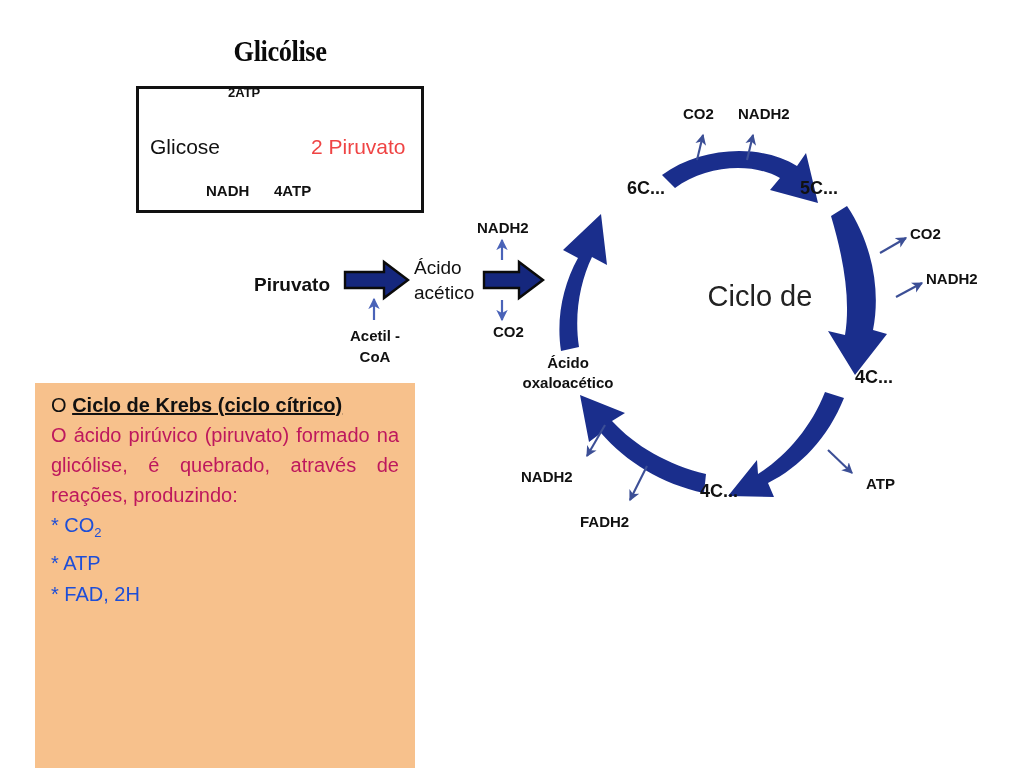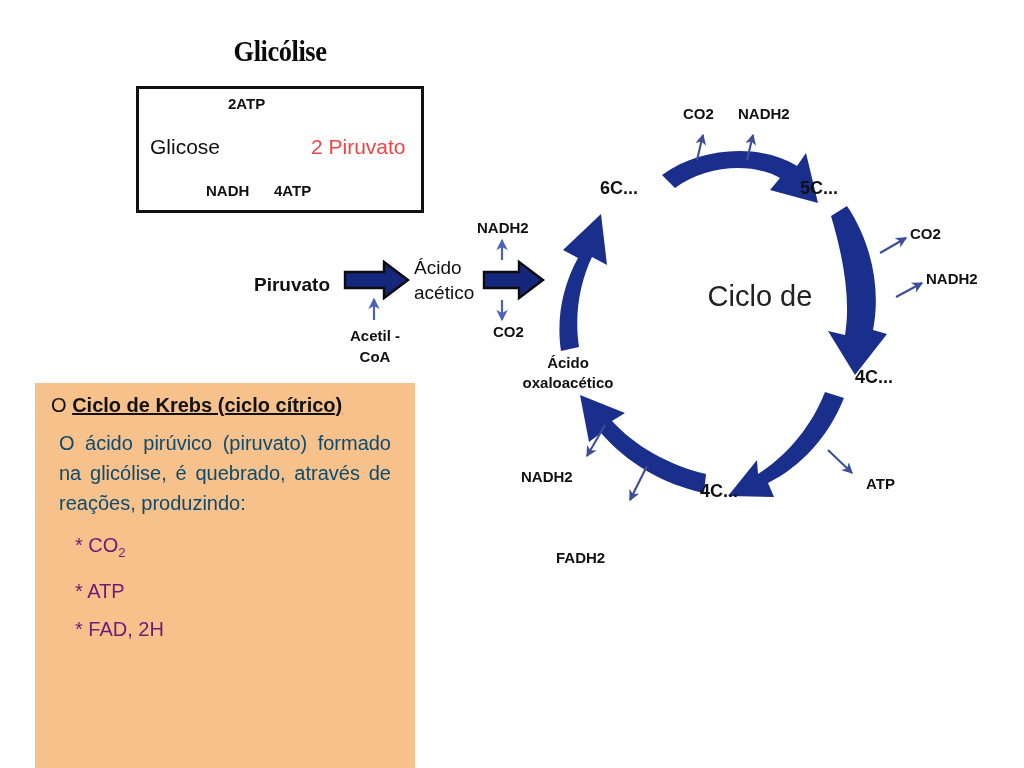--- a/index.html
+++ b/index.html
@@ -62,22 +62,22 @@
     position: absolute;
     left: 311px;
     top: 135px;
     font-size: 21px;
     color: #ef4444;
     white-space: nowrap;
   }
   .glyco-2atp {
     position: absolute;
     left: 228px;
-    top: 95px;
-    font-size: 15px;
+    top: 85px;
+    font-size: 13px;
     font-weight: 600;
     color: #111;
     white-space: nowrap;
   }
   .glyco-nadh {
     position: absolute;
     left: 206px;
     top: 182px;
     font-size: 15px;
     font-weight: 600;
@@ -198,30 +198,29 @@
     color: #111;
     white-space: nowrap;
   }
   .info-head b {
     font-weight: bold;
     text-decoration: underline;
   }
   .info-body {
     font-size: 20px;
     line-height: 30px;
-    color: #0c4a6e;
+    color: #be185d;
     text-align: justify;
     text-align-last: left;
-    margin: 8px;
+    margin: 0;
   }
   .info-list {
     font-size: 20px;
-    line-height: 38px;
-    color: #701a75;
-    margin-left: 24px;
+    line-height: 31px;
+    color: #1d4ed8;
   }
   .info-list div { white-space: nowrap; }
   .info-list sub { font-size: 13px; }
 
   svg.art {
     position: absolute;
     left: 0; top: 0;
     width: 1024px; height: 768px;
     pointer-events: none;
   }
@@ -349,37 +348,37 @@
     <div>Acetil -</div>
     <div>CoA</div>
   </div>
   <div class="t-nadh2-a">NADH2</div>
   <div class="t-co2-a">CO2</div>
 
   <div class="krebs-center">
     <div>Ciclo de</div>
   </div>
 
-  <div class="cyc-label" style="left:600px; top:178px;text-align:center;">6C...</div>
+  <div class="cyc-label" style="left:627px; top:178px;text-align:center;">6C...</div>
   <div class="cyc-label" style="left:800px; top:178px;">5C...</div>
   <div class="cyc-label" style="left:855px; top:367px;">4C...</div>
   <div class="cyc-label" style="left:700px; top:481px;">4C...</div>
 
   <div class="t-oxalo">
     <div>Ácido</div>
     <div>oxaloacético</div>
   </div>
 
   <div class="cyc-small" style="left:683px; top:105px;">CO2</div>
   <div class="cyc-small" style="left:738px; top:105px;">NADH2</div>
   <div class="cyc-small" style="left:910px; top:225px;">CO2</div>
   <div class="cyc-small" style="left:926px; top:270px;">NADH2</div>
   <div class="cyc-small" style="left:866px; top:475px;">ATP</div>
   <div class="cyc-small" style="left:521px; top:468px;">NADH2</div>
-  <div class="cyc-small" style="left:556px; top:513px;margin-top:36px;">FADH2</div>
+  <div class="cyc-small" style="left:580px; top:513px;">FADH2</div>
 
   <div class="info-box">
     <div class="info-head"><span>O </span><b>Ciclo de Krebs (ciclo cítrico)</b></div>
     <p class="info-body">O ácido pirúvico (piruvato) formado na glicólise, é quebrado, através de reações, produzindo:</p>
     <div class="info-list">
         <div><span>*</span><span> CO</span><sub>2</sub></div>
         <div><span>*</span><span> ATP</span></div>
         <div><span>*</span><span> FAD, 2H</span></div>
       </div>
   </div>

